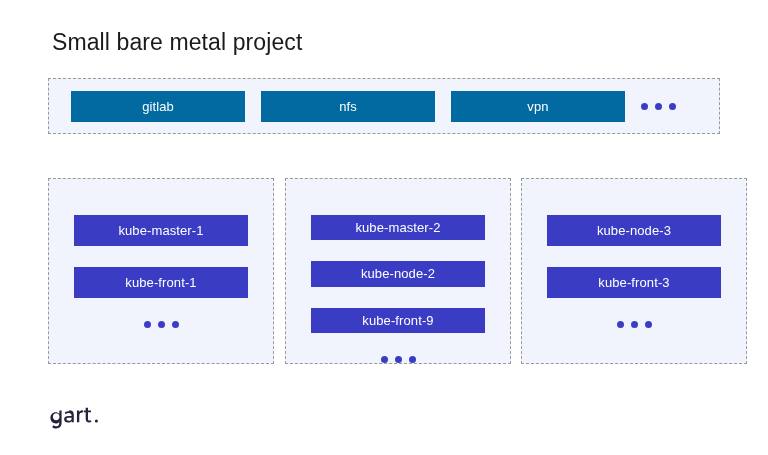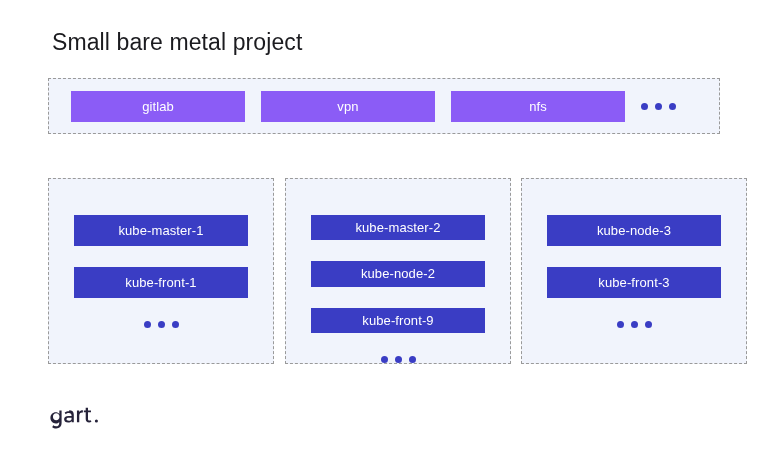--- a/index.html
+++ b/index.html
@@ -59,21 +59,21 @@
     width: 100%;
     height: 100%;
     display: flex;
     align-items: center;
     padding: 0 22px;
     box-sizing: border-box;
   }
   .service-box {
     height: 31px;
     width: 174px;
-    background: #8b5cf6;
+    background: #0369a1;
     color: #ffffff;
     display: flex;
     align-items: center;
     justify-content: center;
     font-size: 13px;
     letter-spacing: 0.1px;
     margin-right: 16px;
     box-sizing: border-box;
   }
 
@@ -150,23 +150,23 @@
 
 <div class="slide">
 
   <div class="page-title">Small bare metal project</div>
 
   <div class="panel services-panel">
     <div class="services-row">
 
       <div class="service-box">gitlab</div>
 
+      <div class="service-box">nfs</div>
+
       <div class="service-box">vpn</div>
-
-      <div class="service-box">nfs</div>
 
       <div class="dots dots-services">
         <span class="dot"></span>
         <span class="dot"></span>
         <span class="dot"></span>
       </div>
 
     </div>
   </div>
 

